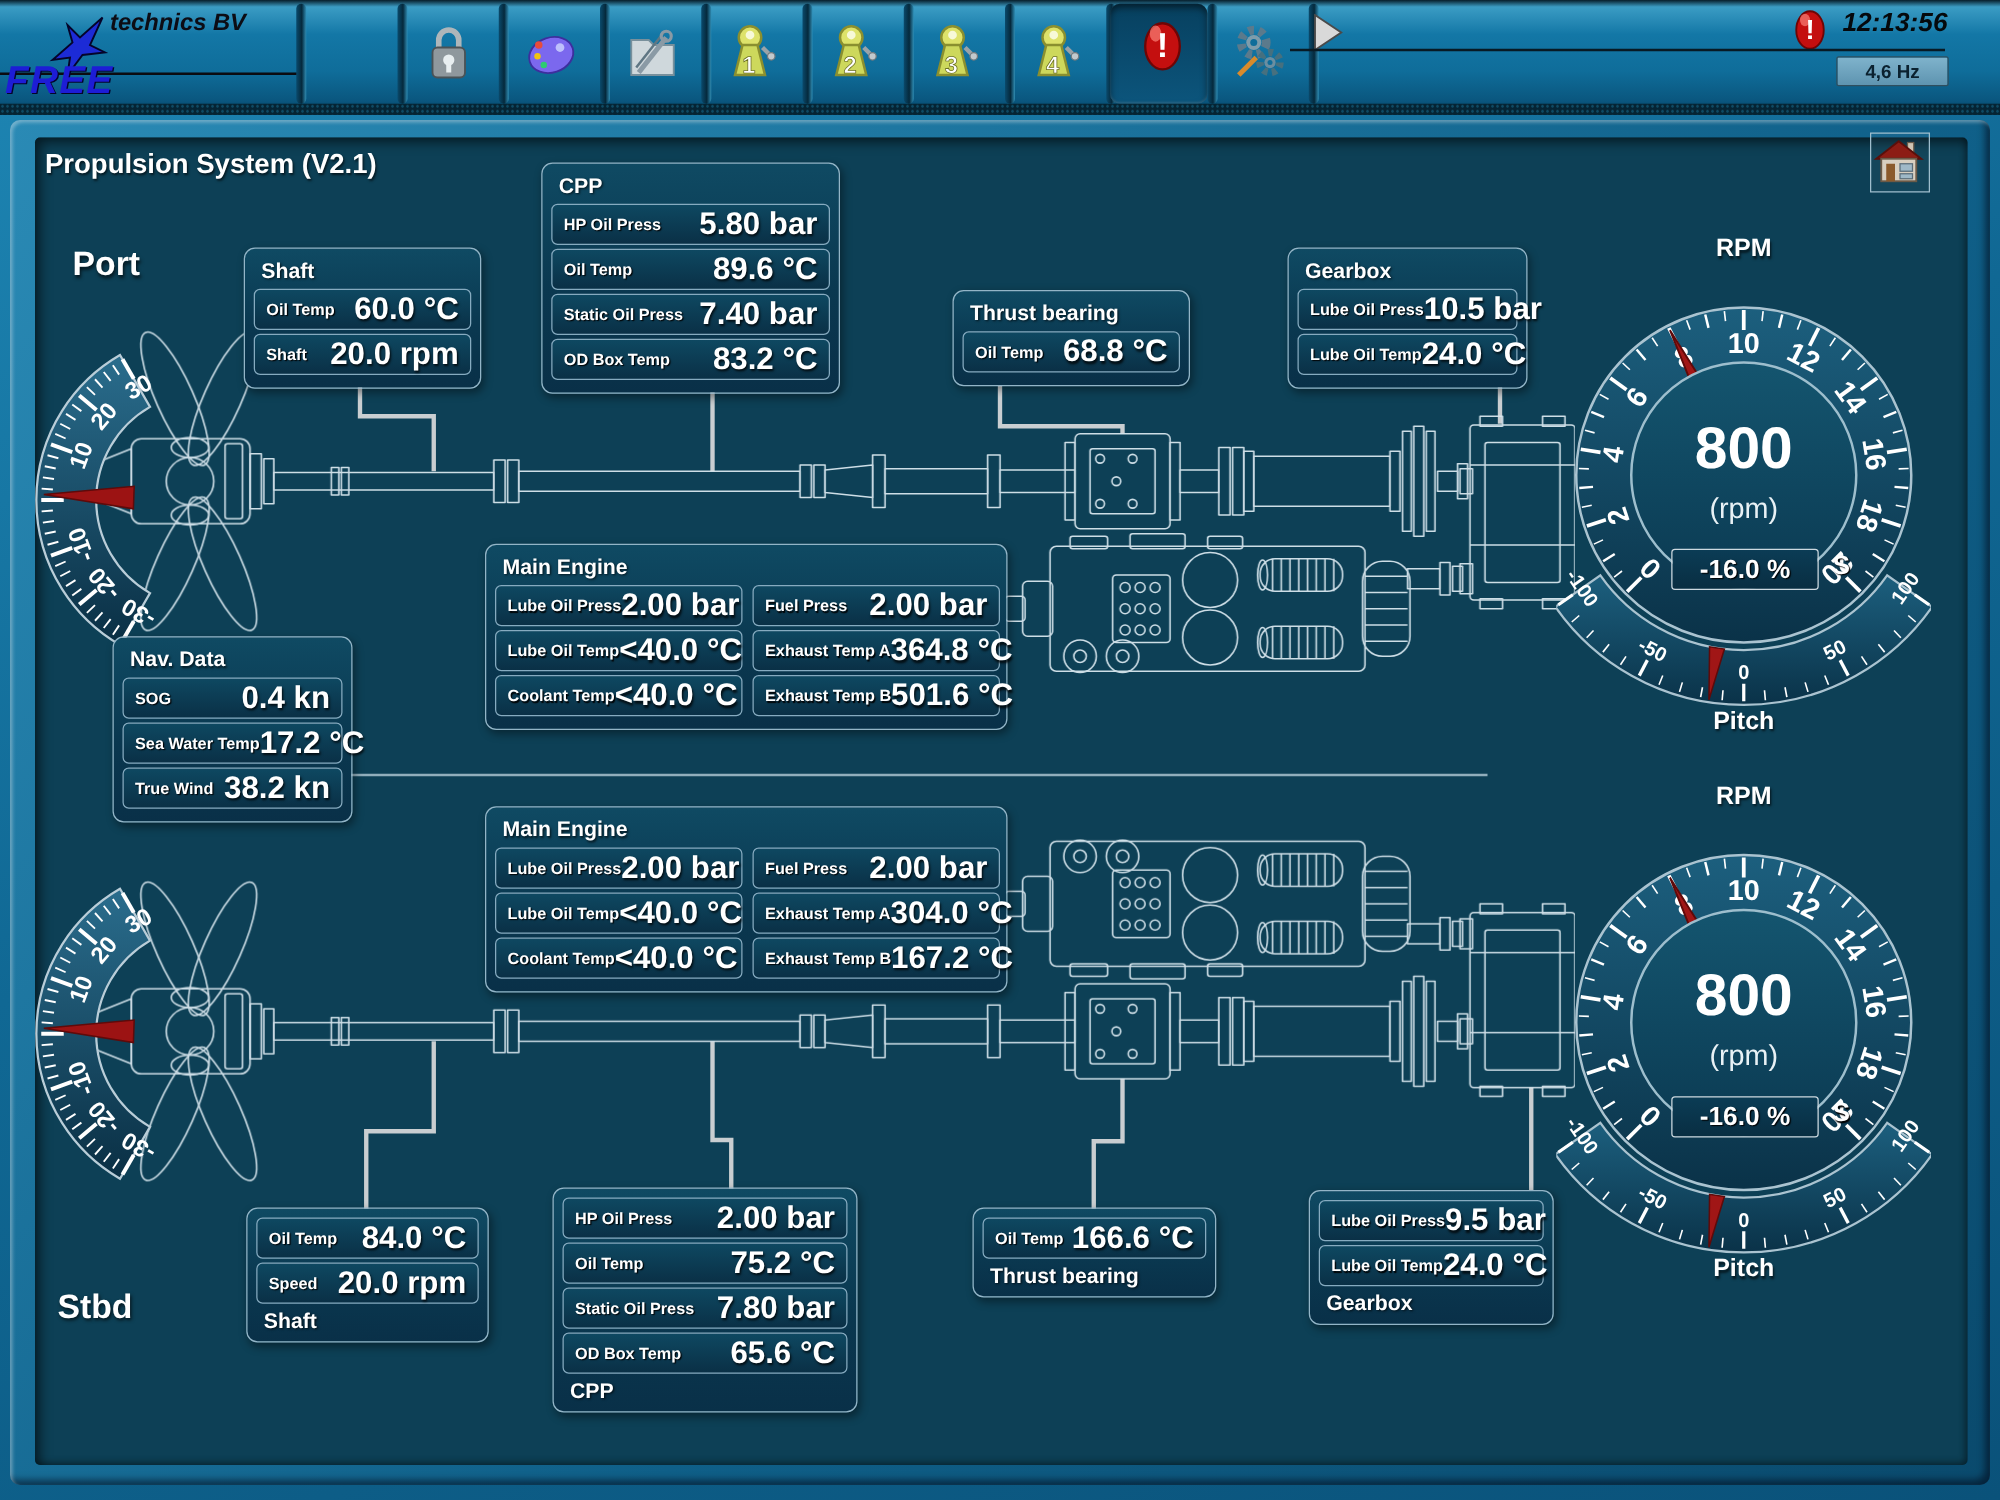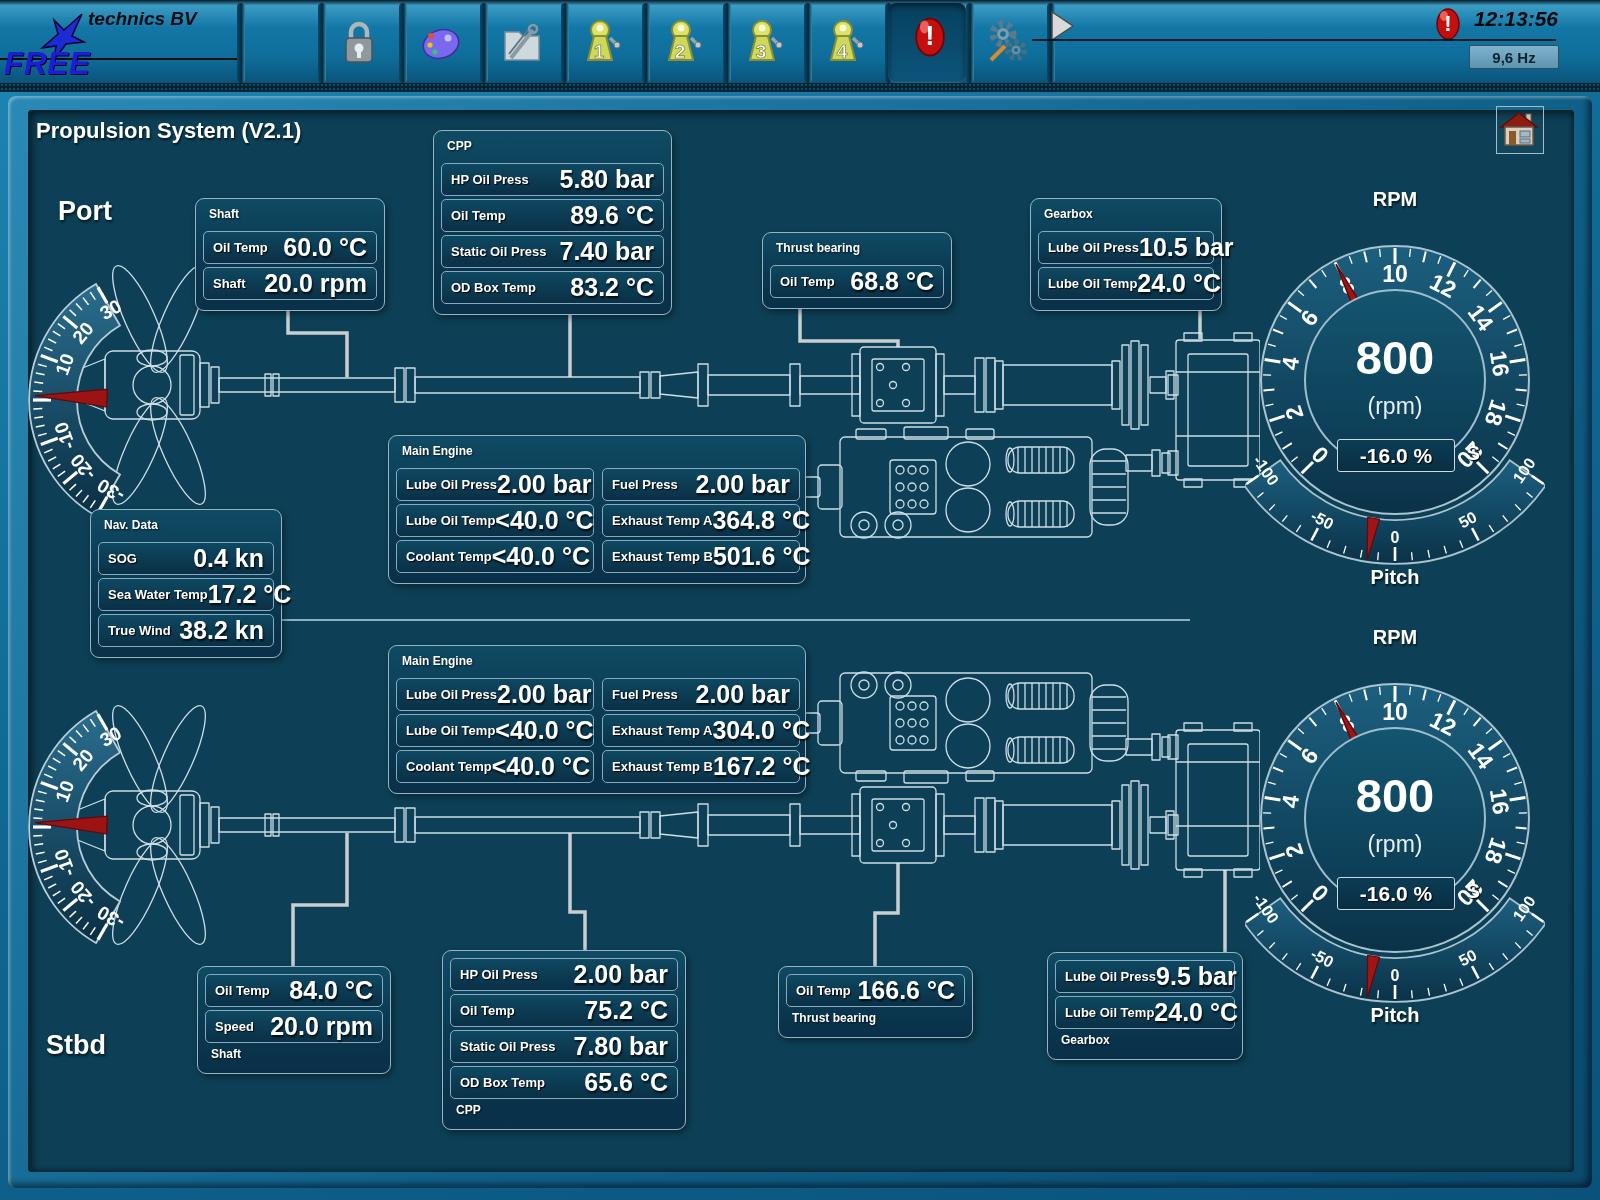--- a/index.html
+++ b/index.html
@@ -36,21 +36,21 @@
   .sec-label{position:absolute;font-size:27px;font-weight:bold;color:#fff;text-shadow:1px 2px 3px rgba(0,0,0,.7);}
   .divider{position:absolute;left:250px;top:619px;width:940px;height:2px;background:#a9c2ce;opacity:.85;}
   .not-approved{position:absolute;left:1230px;top:1110px;width:302px;text-align:right;font-size:26px;font-weight:bold;
                 color:#ff1212;text-shadow:1px 2px 1px rgba(40,0,0,.8);}
   .homebtn{position:absolute;left:1496px;top:106px;width:46px;height:46px;border:1px solid #9fbecd;
            background:rgba(255,255,255,.03);cursor:pointer;}
   
   .panel{position:absolute;border:1px solid #93b5c7;border-radius:9px;padding:7px;box-sizing:border-box;
          background:linear-gradient(180deg,#0f4a63 0%,#0a3850 55%,#093048 100%);
          box-shadow:2px 3px 7px rgba(0,0,0,.4);}
-  .ptitle{font-size:12px;font-weight:bold;color:#fff;text-shadow:1px 1px 2px rgba(0,0,0,.7);margin:1px 0 5px 6px;height:19px;}
+  .ptitle{font-size:17px;font-weight:bold;color:#fff;text-shadow:1px 1px 2px rgba(0,0,0,.7);margin:1px 0 5px 6px;height:19px;}
   .ptitle.bot{margin:4px 0 0 6px;}
   .vrow{display:flex;align-items:center;justify-content:space-between;height:31px;margin-bottom:3px;
         border:1px solid #86abc0;border-radius:5px;padding:0 9px;
         background:linear-gradient(180deg,#0e4861,#0a3046);}
   .lbl{font-size:13px;font-weight:bold;color:#fff;text-shadow:1px 1px 1px #000;white-space:nowrap;}
   .val{font-size:25px;font-weight:bold;color:#fff;text-shadow:1px 2px 2px rgba(0,0,0,.8);white-space:nowrap;}
   .mecols{display:flex;gap:8px;}
   .mecol{width:198px;}
   
   .gauge{position:absolute;width:300px;height:412px;}
@@ -163,21 +163,21 @@
       <polygon points="1,1 22,15 1,29" fill="#d9d9d9" stroke="#4a4a4a" stroke-width="1.5"></polygon>
     </svg>
 
     <svg class="absvg" style="left:1434px;top:6px" width="28" height="36" viewBox="0 0 28 36">
       <ellipse cx="14" cy="18" rx="11" ry="15" fill="#c40f0f" stroke="#6e0505" stroke-width="1.5"></ellipse>
       <ellipse cx="10" cy="10" rx="4" ry="5" fill="#ff8a80" opacity=".65"></ellipse>
       <text x="14" y="25" text-anchor="middle" font-size="22" font-weight="bold" fill="#fff">!</text>
     </svg>
     <div class="clock">12:13:56</div>
     <div class="clock-line"></div>
-    <div class="freqbox">9,6 Hz</div>
+    <div class="freqbox">4,6 Hz</div>
     <div class="botstrip"></div>
   </div>
 
   <div class="frame"></div>
   <div class="content"></div>
 
   <div class="page-title">Propulsion System (V2.1)</div>
 
   <div class="homebtn">
     <svg width="44" height="44" viewBox="0 0 44 44">

